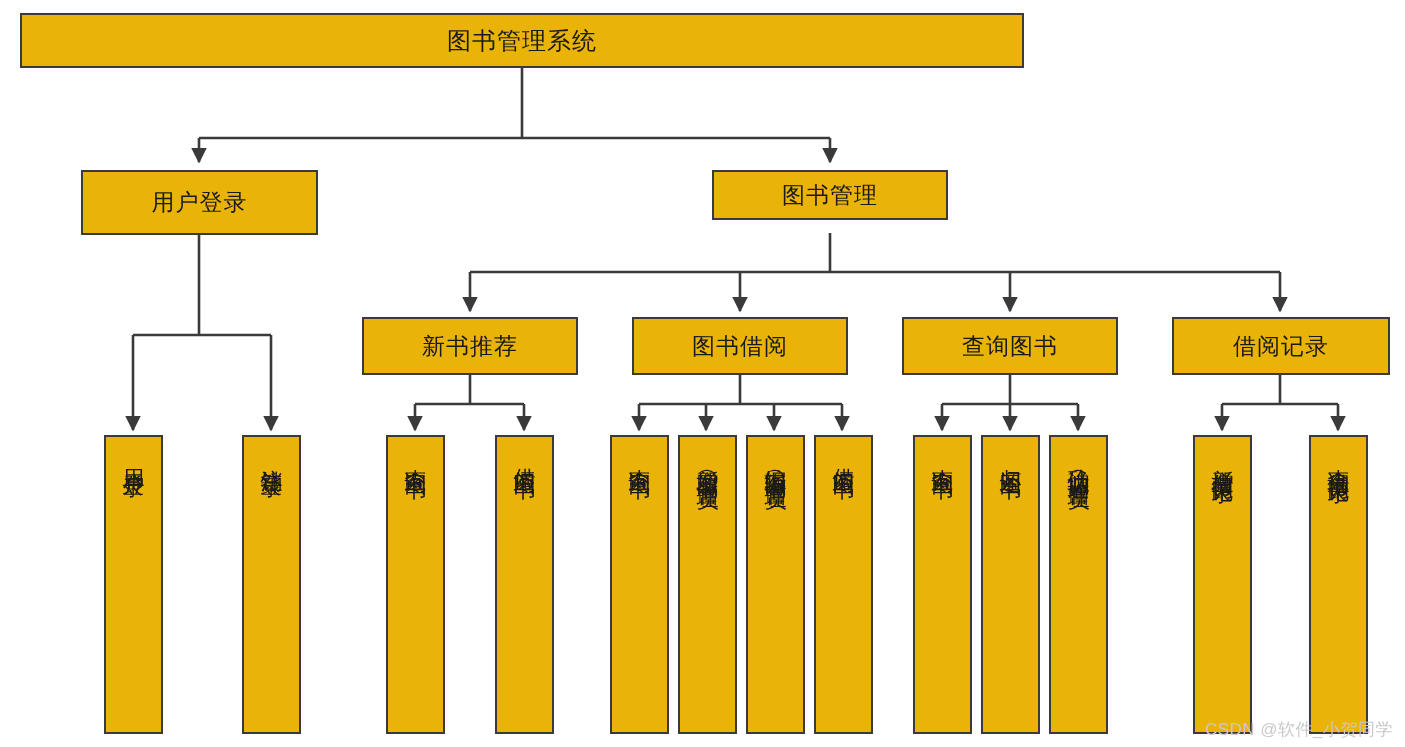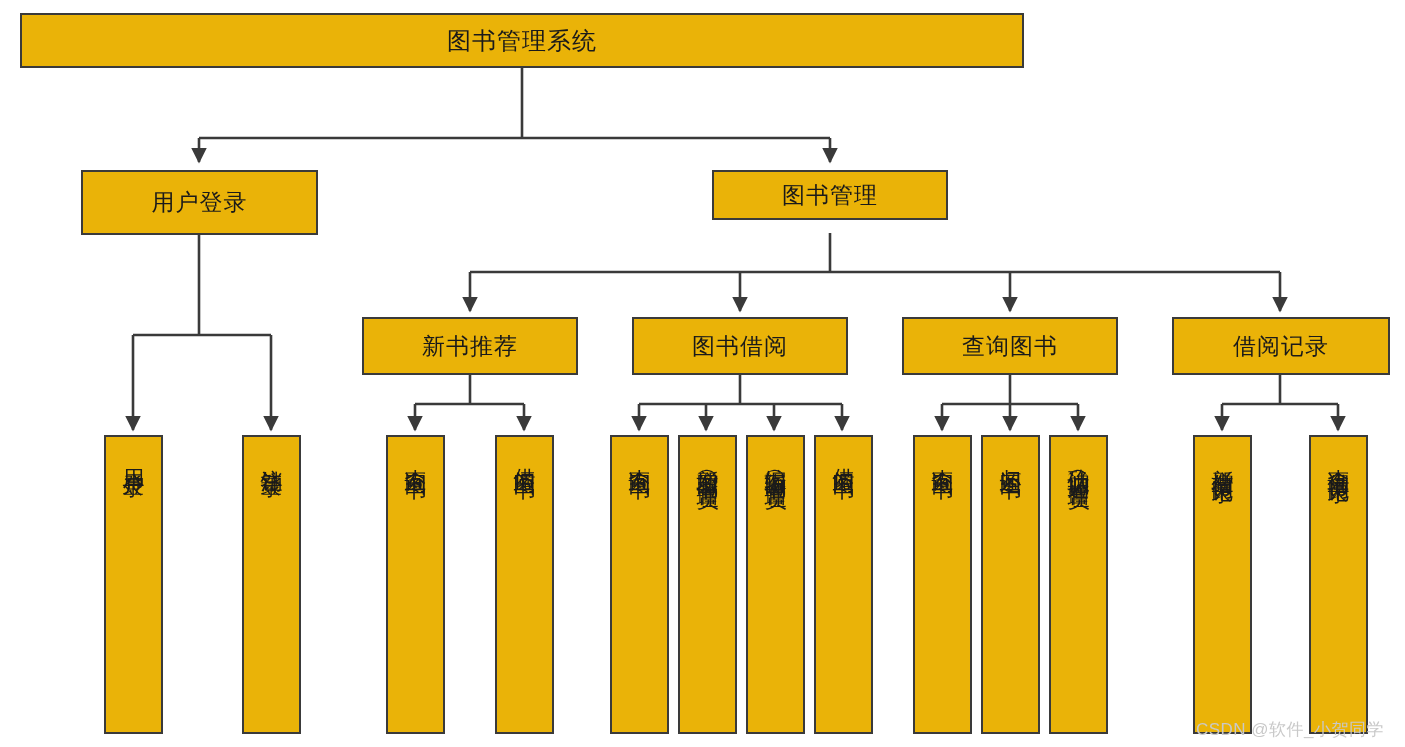--- a/index.html
+++ b/index.html
@@ -51,21 +51,21 @@
     writing-mode: vertical-rl;
     text-orientation: upright;
     font-size: 22px;
     line-height: 1.28;
     letter-spacing: 3px;
     white-space: nowrap;
     color: #1a1a1a;
   }
   .watermark {
     position: absolute;
-    right: 21px;
+    right: 12px;
     bottom: 6px;
     font-size: 17px;
     color: #c9c9c9;
     letter-spacing: 0.5px;
     white-space: nowrap;
   }
 </style>
 </head>
 <body>
 

